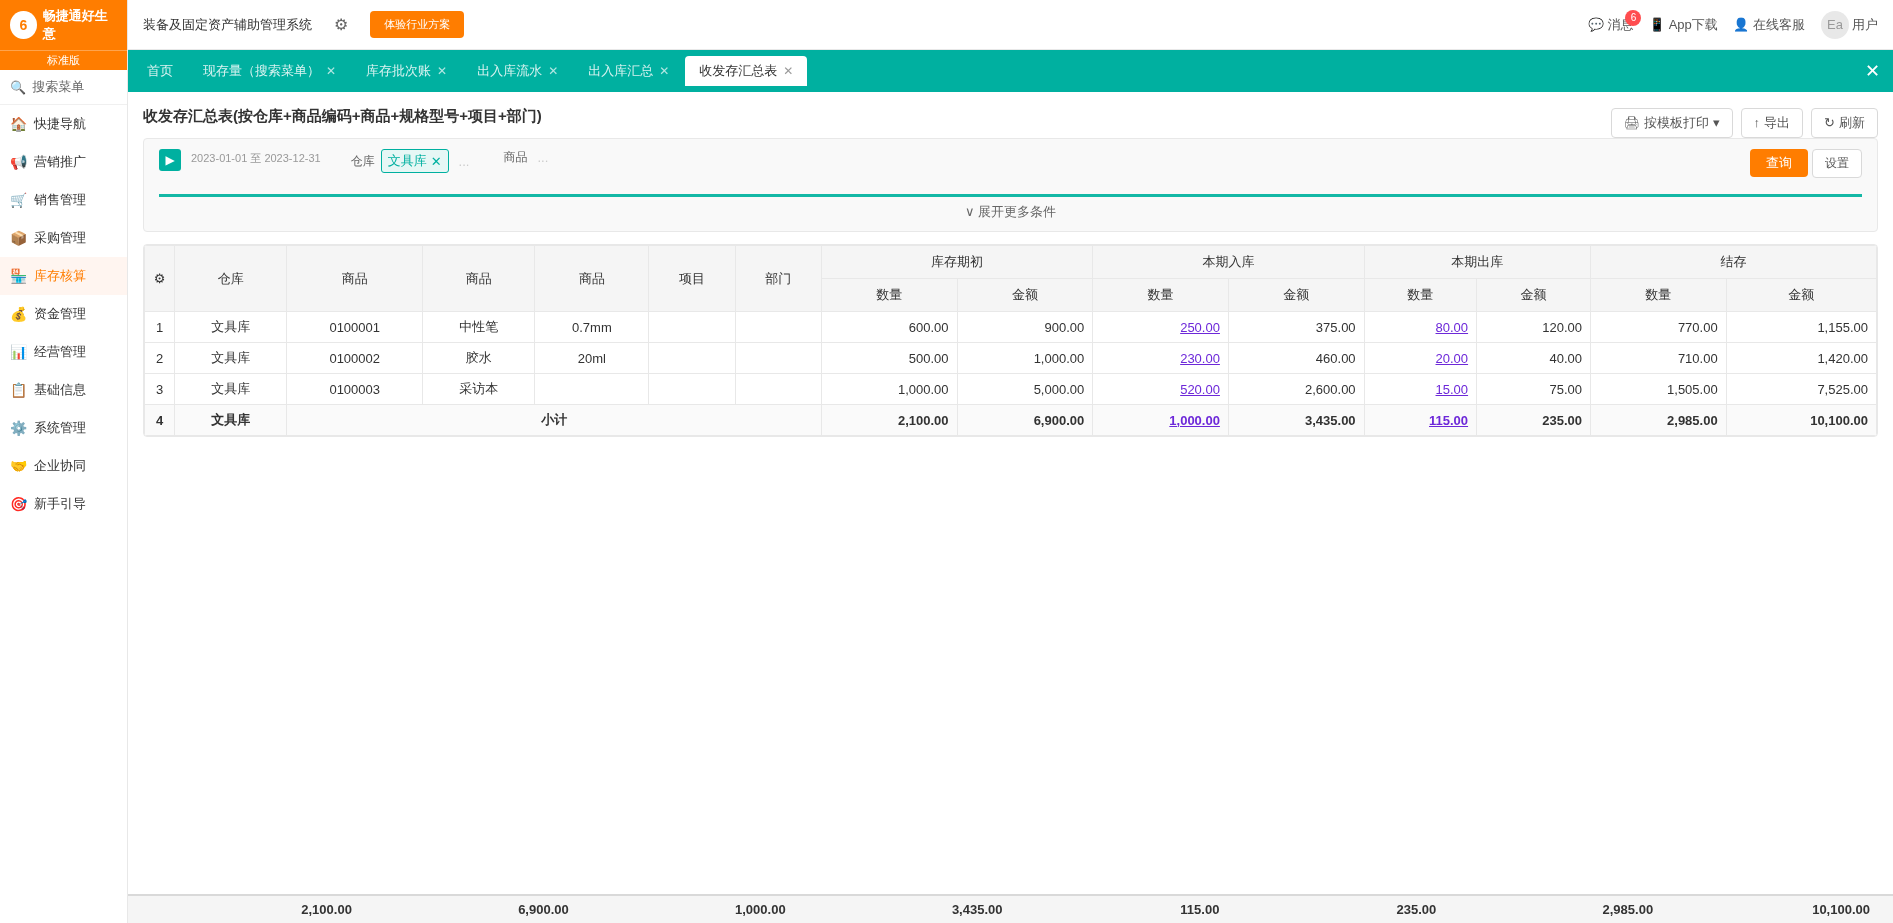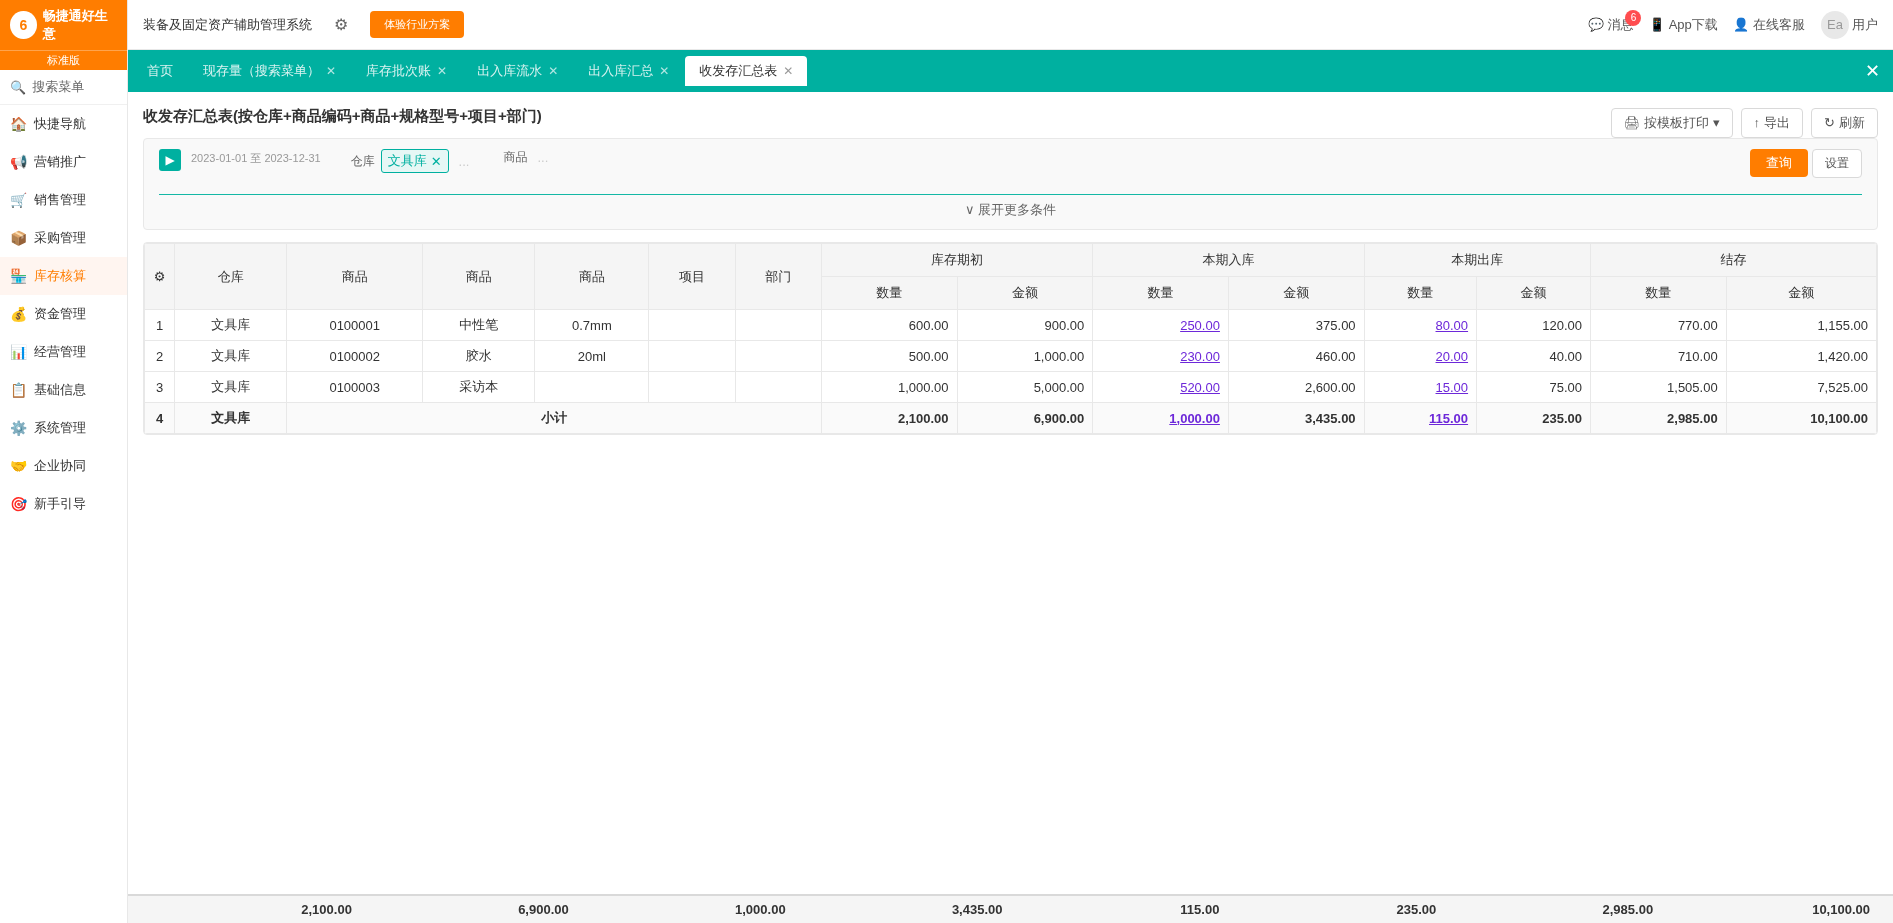--- a/index.html
+++ b/index.html
@@ -240,21 +240,21 @@
           <span class="filter-label">商品</span>
           <span class="filter-dots">...</span>
         </div>
 
         <div style="margin-left:auto;display:flex;flex-direction:row;gap:4px;align-items:flex-start;">
           <button class="query-btn">查询</button>
           <button class="settings-btn">设置</button>
         </div>
       </div>
 
-      <div style="width:100%;border-top:1px solid #14b8a6;margin-top:6px;padding-top:6px;text-align:center;">
+      <div style="width:100%;border-top:3px solid #14b8a6;margin-top:6px;padding-top:6px;text-align:center;">
         <span style="color:#666;font-size:12px;cursor:pointer;">
           <span>∨</span>
           <span>展开更多条件</span>
         </span>
       </div>
     </div>
 
     <div class="table-wrap">
       <table class="data-table">
         <thead>

